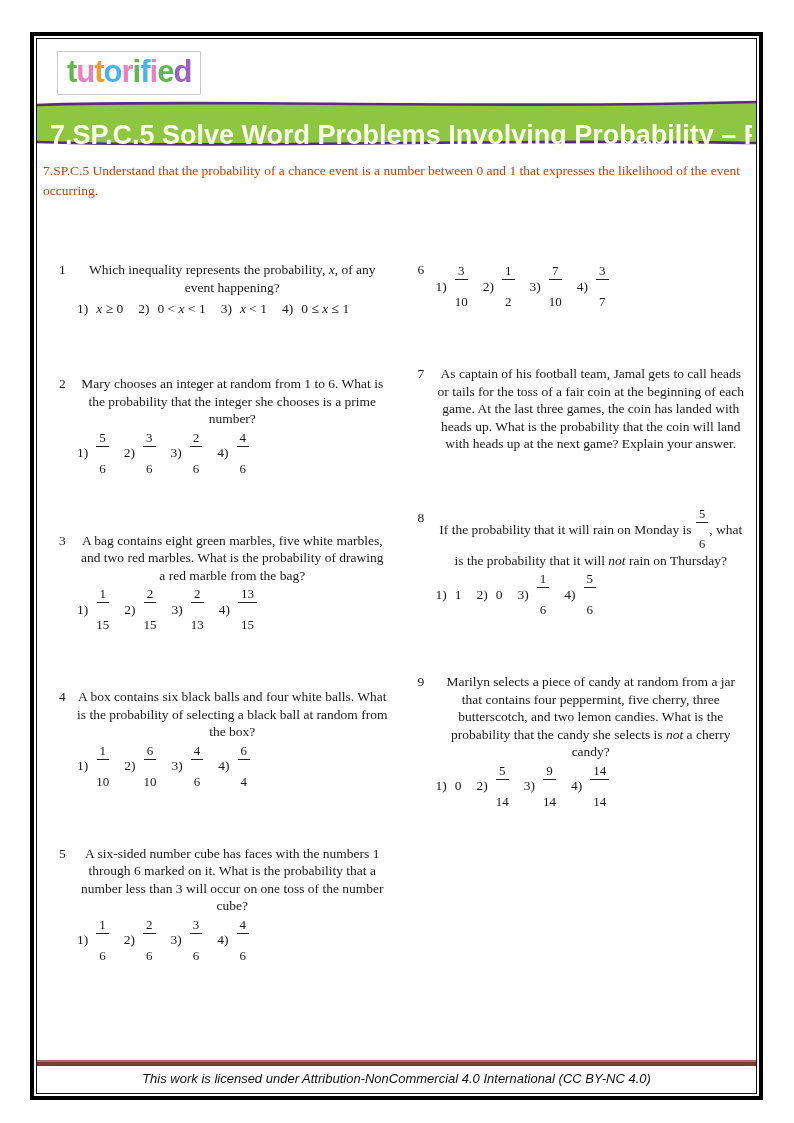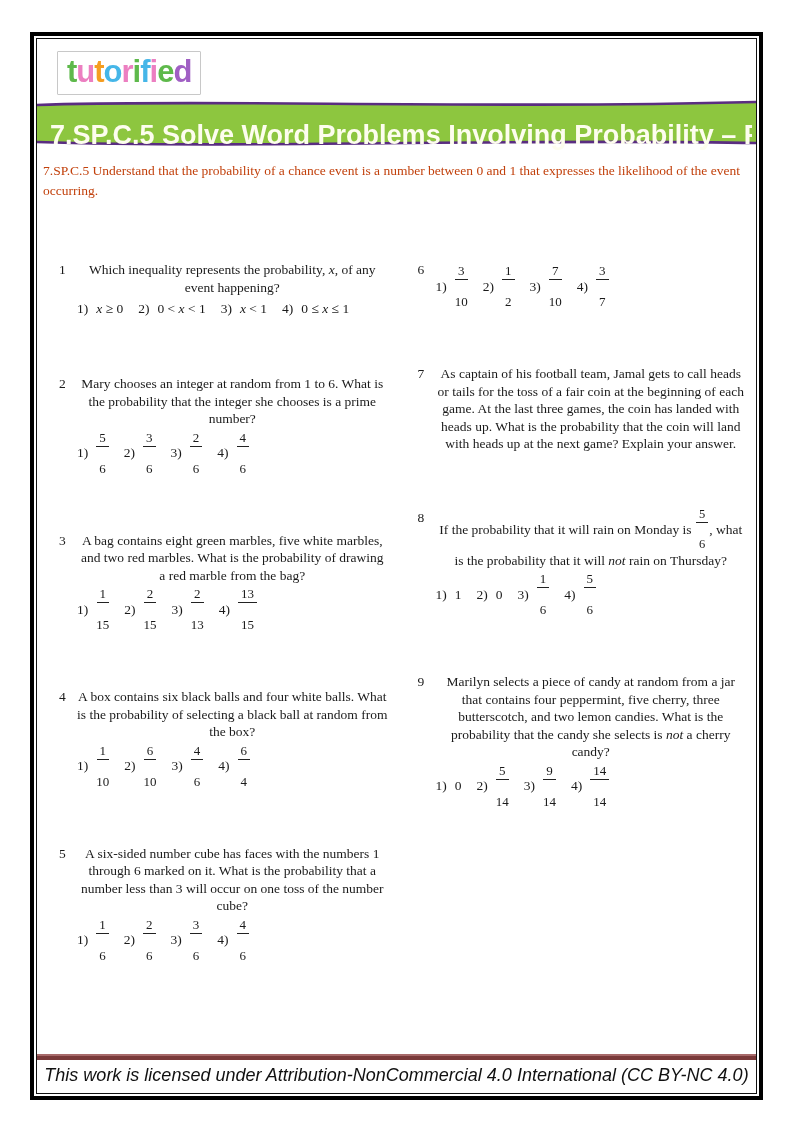--- a/index.html
+++ b/index.html
@@ -45,21 +45,21 @@
   .frac { display:inline-flex; flex-direction:column; align-items:center;
           font-size:13px; line-height:14px; vertical-align:middle; }
   .frac .fnum { padding:0 3px 1px 3px; border-bottom:1px solid #222; }
   .frac .fden { padding-top:15px; }
   .frac.inline { font-size:12.5px; line-height:13px; margin:0 1px; transform:translateY(-1px); }
   
   .footer { position:absolute; left:0; right:0; bottom:0; }
   .footer-bar { height:6px; margin:0; }
   .footer-text {
     text-align:center; font-family:"Liberation Sans", sans-serif;
-    font-style:italic; font-size:18px; padding:5px 0 7px 0; color:#111;
+    font-style:italic; font-size:13px; padding:5px 0 7px 0; color:#111;
   }
 </style>
 </head>
 <body>
 
 <div class="page-frame">
   <div class="page-inner">
 
     <div class="logo"><span style="color: rgb(94, 185, 75);">t</span><span style="color: rgb(236, 127, 193);">u</span><span style="color: rgb(245, 157, 32);">t</span><span style="color: rgb(69, 182, 232);">o</span><span style="color: rgb(236, 127, 193);">r</span><span style="color: rgb(94, 185, 75);">i</span><span style="color: rgb(69, 182, 232);">f</span><span style="color: rgb(236, 127, 193);">i</span><span style="color: rgb(94, 185, 75);">e</span><span style="color: rgb(160, 95, 196);">d</span></div>
 

